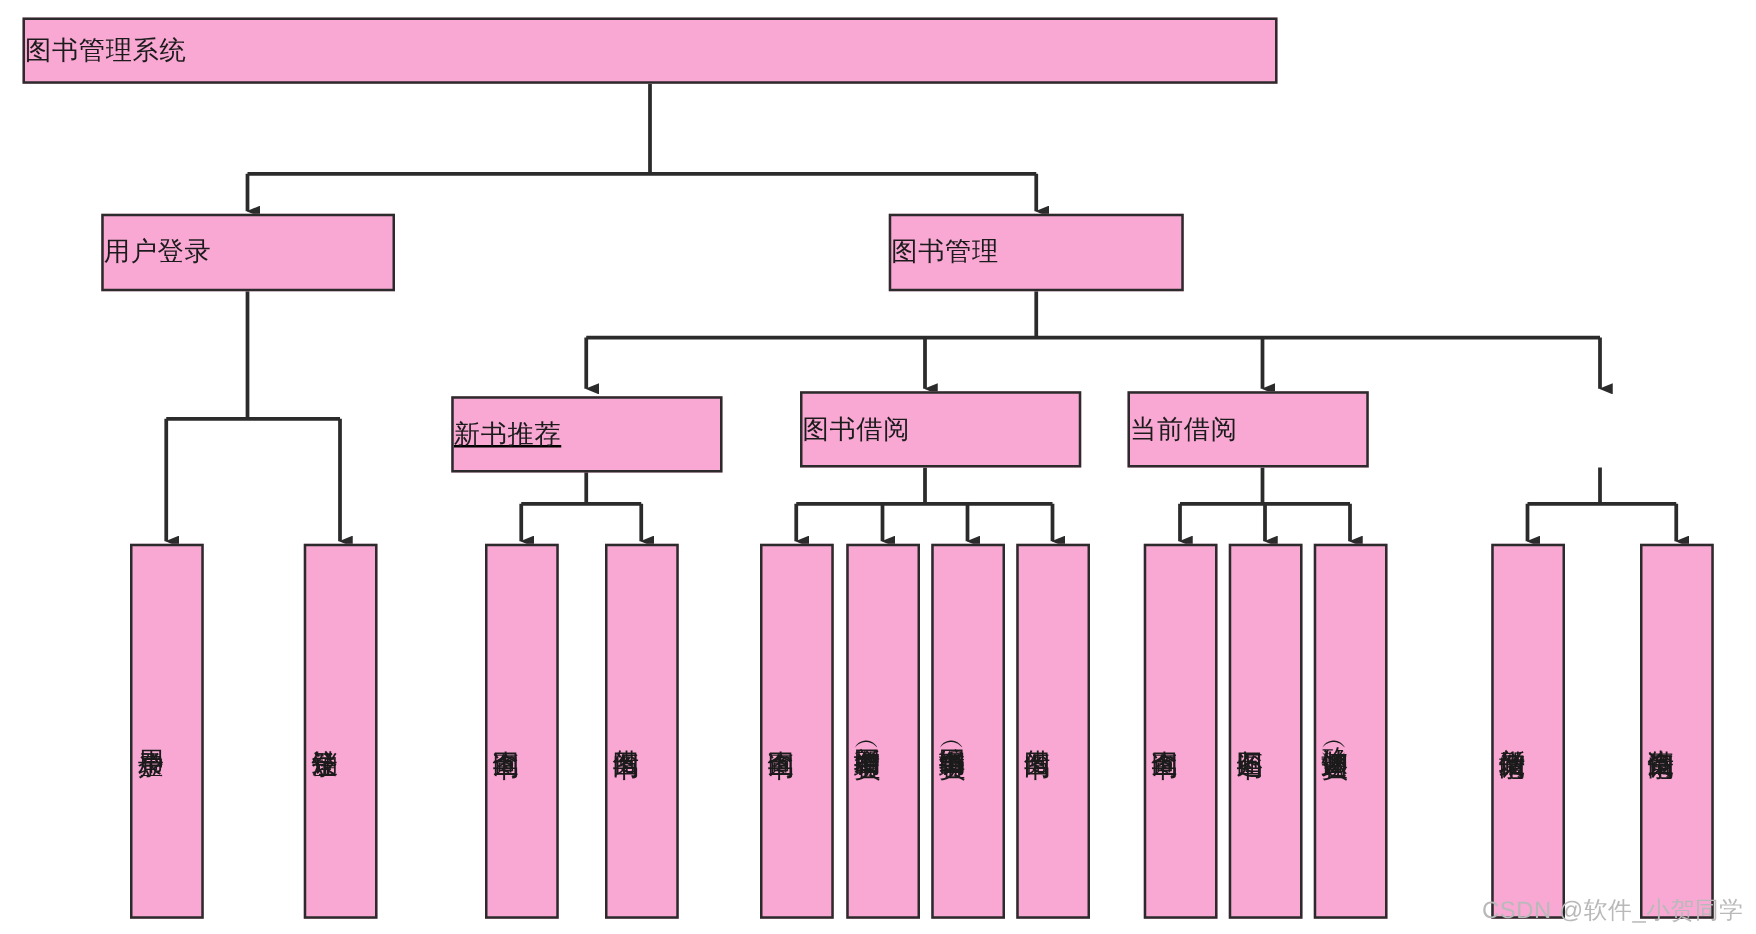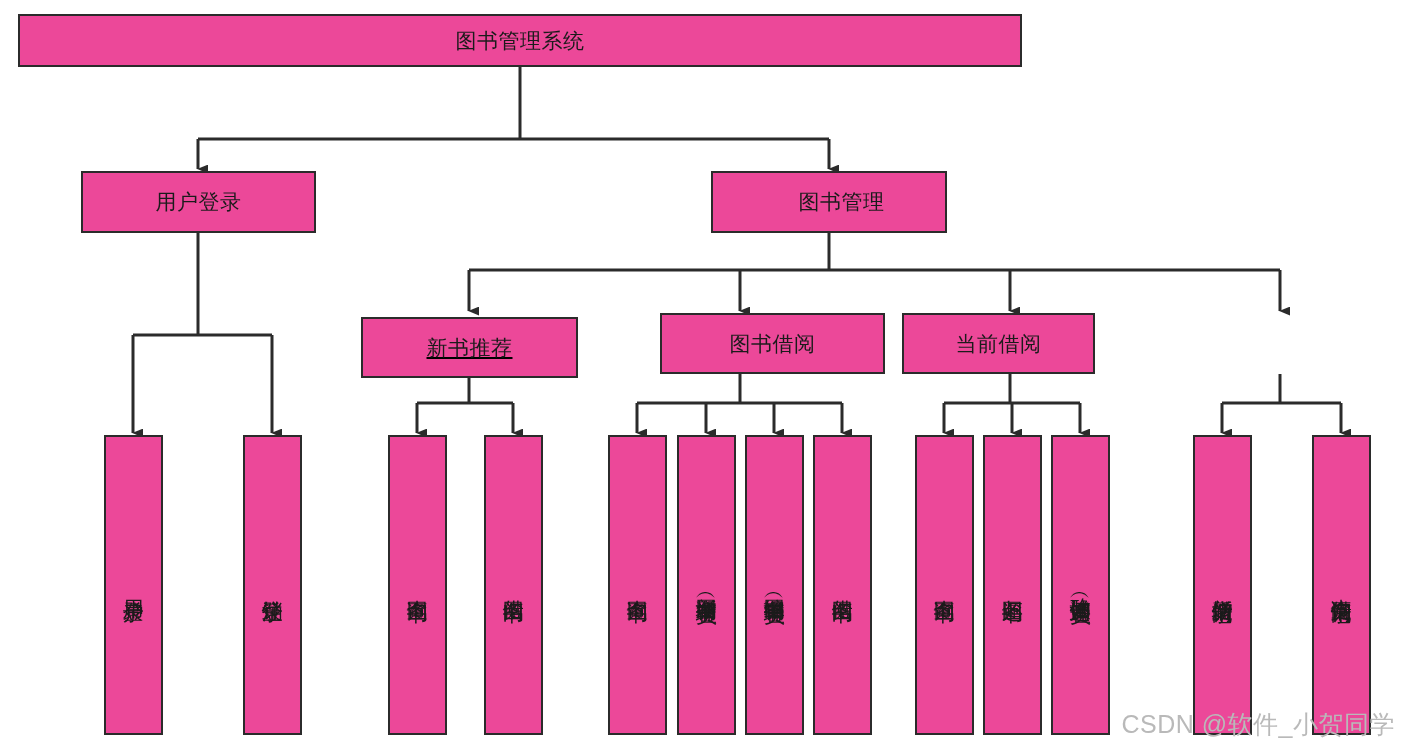--- a/index.html
+++ b/index.html
@@ -25,24 +25,24 @@
     position: absolute;
     left: 0;
     top: 0;
     width: 1405px;
     height: 747px;
   }
   .node-box {
     position: absolute;
     box-sizing: border-box;
     border: 2.5px solid #2b2b2b;
-    background: #ec4899;
+    background: #f9a8d4;
     display: flex;
     align-items: center;
-    justify-content: center;
+    justify-content: flex-start;
     overflow: hidden;
   }
   .node-label-h {
     font-size: 21px;
     color: #1b1b1b;
     line-height: 1.1;
     white-space: nowrap;
     letter-spacing: 0.5px;
   }
   .node-label-v {
@@ -51,21 +51,21 @@
     writing-mode: vertical-rl;
     text-orientation: upright;
     line-height: 1.32;
     letter-spacing: 1px;
     white-space: nowrap;
   }
   .watermark {
     position: absolute;
     right: 10px;
     bottom: 6px;
-    font-size: 25px;
+    font-size: 19px;
     color: #b9b9b9;
     white-space: nowrap;
     letter-spacing: 0.5px;
   }
 </style>
 </head>
 <body>
 
 <div id="diagram-root">
 
@@ -120,28 +120,28 @@
     </g>
   </svg>
 
   <div class="node-box" id="node-root" style="left: 18px; top: 14px; width: 1004px; height: 53px;">
     <span class="node-label-h">图书管理系统</span>
   </div>
 
   <div class="node-box" id="node-l2-0" style="left: 81px; top: 171px; width: 235px; height: 62px;">
     <span class="node-label-h">用户登录</span>
   </div>
-  <div class="node-box" id="node-l2-1" style="left: 711px; top: 171px; width: 236px; height: 62px; padding-left: 25px;">
+  <div class="node-box" id="node-l2-1" style="left: 711px; top: 171px; width: 236px; height: 62px;">
     <span class="node-label-h">图书管理</span>
   </div>
 
   <div class="node-box" id="node-l3-0" style="left: 361px; top: 317px; width: 217px; height: 61px; text-decoration: underline;">
     <span class="node-label-h">新书推荐</span>
   </div>
-  <div class="node-box" id="node-l3-1" style="left: 660px; top: 313px; width: 225px; height: 61px;">
+  <div class="node-box" id="node-l3-1" style="left: 640px; top: 313px; width: 225px; height: 61px;">
     <span class="node-label-h">图书借阅</span>
   </div>
   <div class="node-box" id="node-l3-2" style="left: 902px; top: 313px; width: 193px; height: 61px;">
     <span class="node-label-h">当前借阅</span>
   </div>
 
   <div class="node-box" id="node-leaf-0" style="left: 104px; top: 435px; width: 59px; height: 300px;">
     <span class="node-label-v">用户登录</span>
   </div>
   <div class="node-box" id="node-leaf-1" style="left: 243px; top: 435px; width: 59px; height: 300px;">

